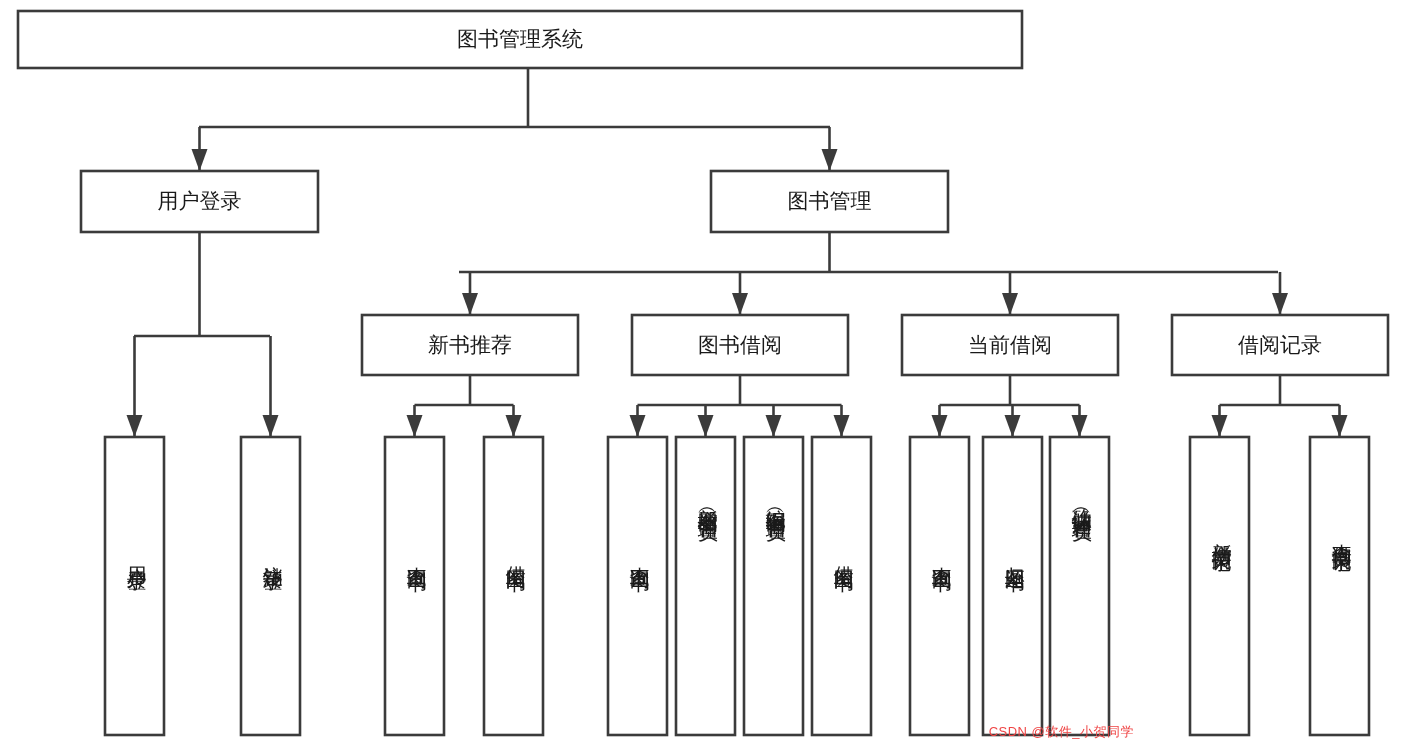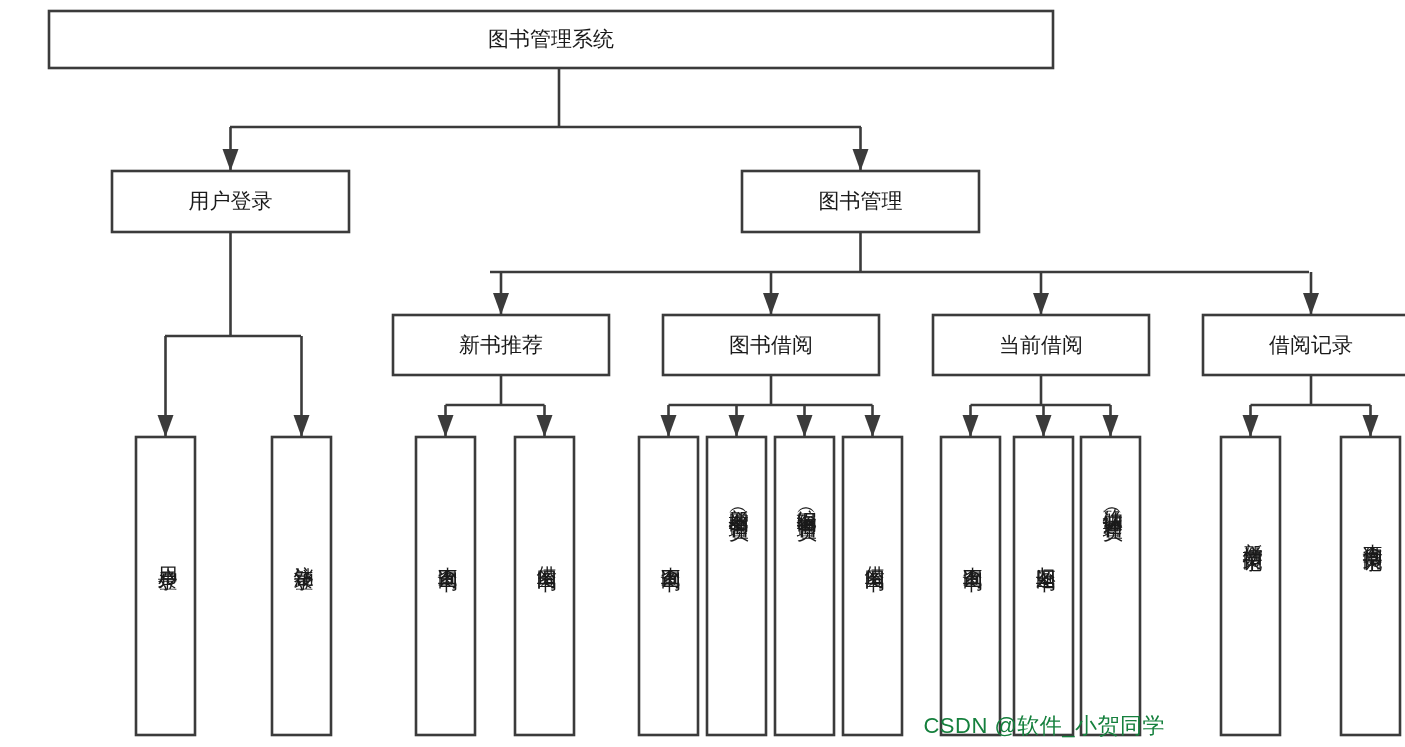--- a/index.html
+++ b/index.html
@@ -13,21 +13,20 @@
     font-family: "Liberation Sans", "DejaVu Sans", sans-serif;
     overflow: hidden;
     position: relative;
   }
   #diagram-root {
     position: absolute;
     left: 0;
     top: 0;
     width: 1142px;
     height: 747px;
-    padding-left: 31px;
   }
   svg#flow {
     display: block;
     width: 1405px;
     height: 747px;
   }
   .node-rect {
     fill: #ffffff;
     stroke: #3b3b3b;
     stroke-width: 2.6;
@@ -56,22 +55,22 @@
   }
   .arrow-head {
     fill: #3b3b3b;
     stroke: none;
   }
   .watermark-text {
     position: absolute;
     right: 8px;
     bottom: 6px;
     font-family: "Liberation Sans", "DejaVu Sans", sans-serif;
-    font-size: 22px;
-    color: #15803d;
+    font-size: 13px;
+    color: #ef4444;
     white-space: nowrap;
     letter-spacing: 0.5px;
     pointer-events: none;
   }
 </style>
 </head>
 <body>
 
 <div id="diagram-root">
   <svg id="flow" viewBox="0 0 1405 747" xmlns="http://www.w3.org/2000/svg">

